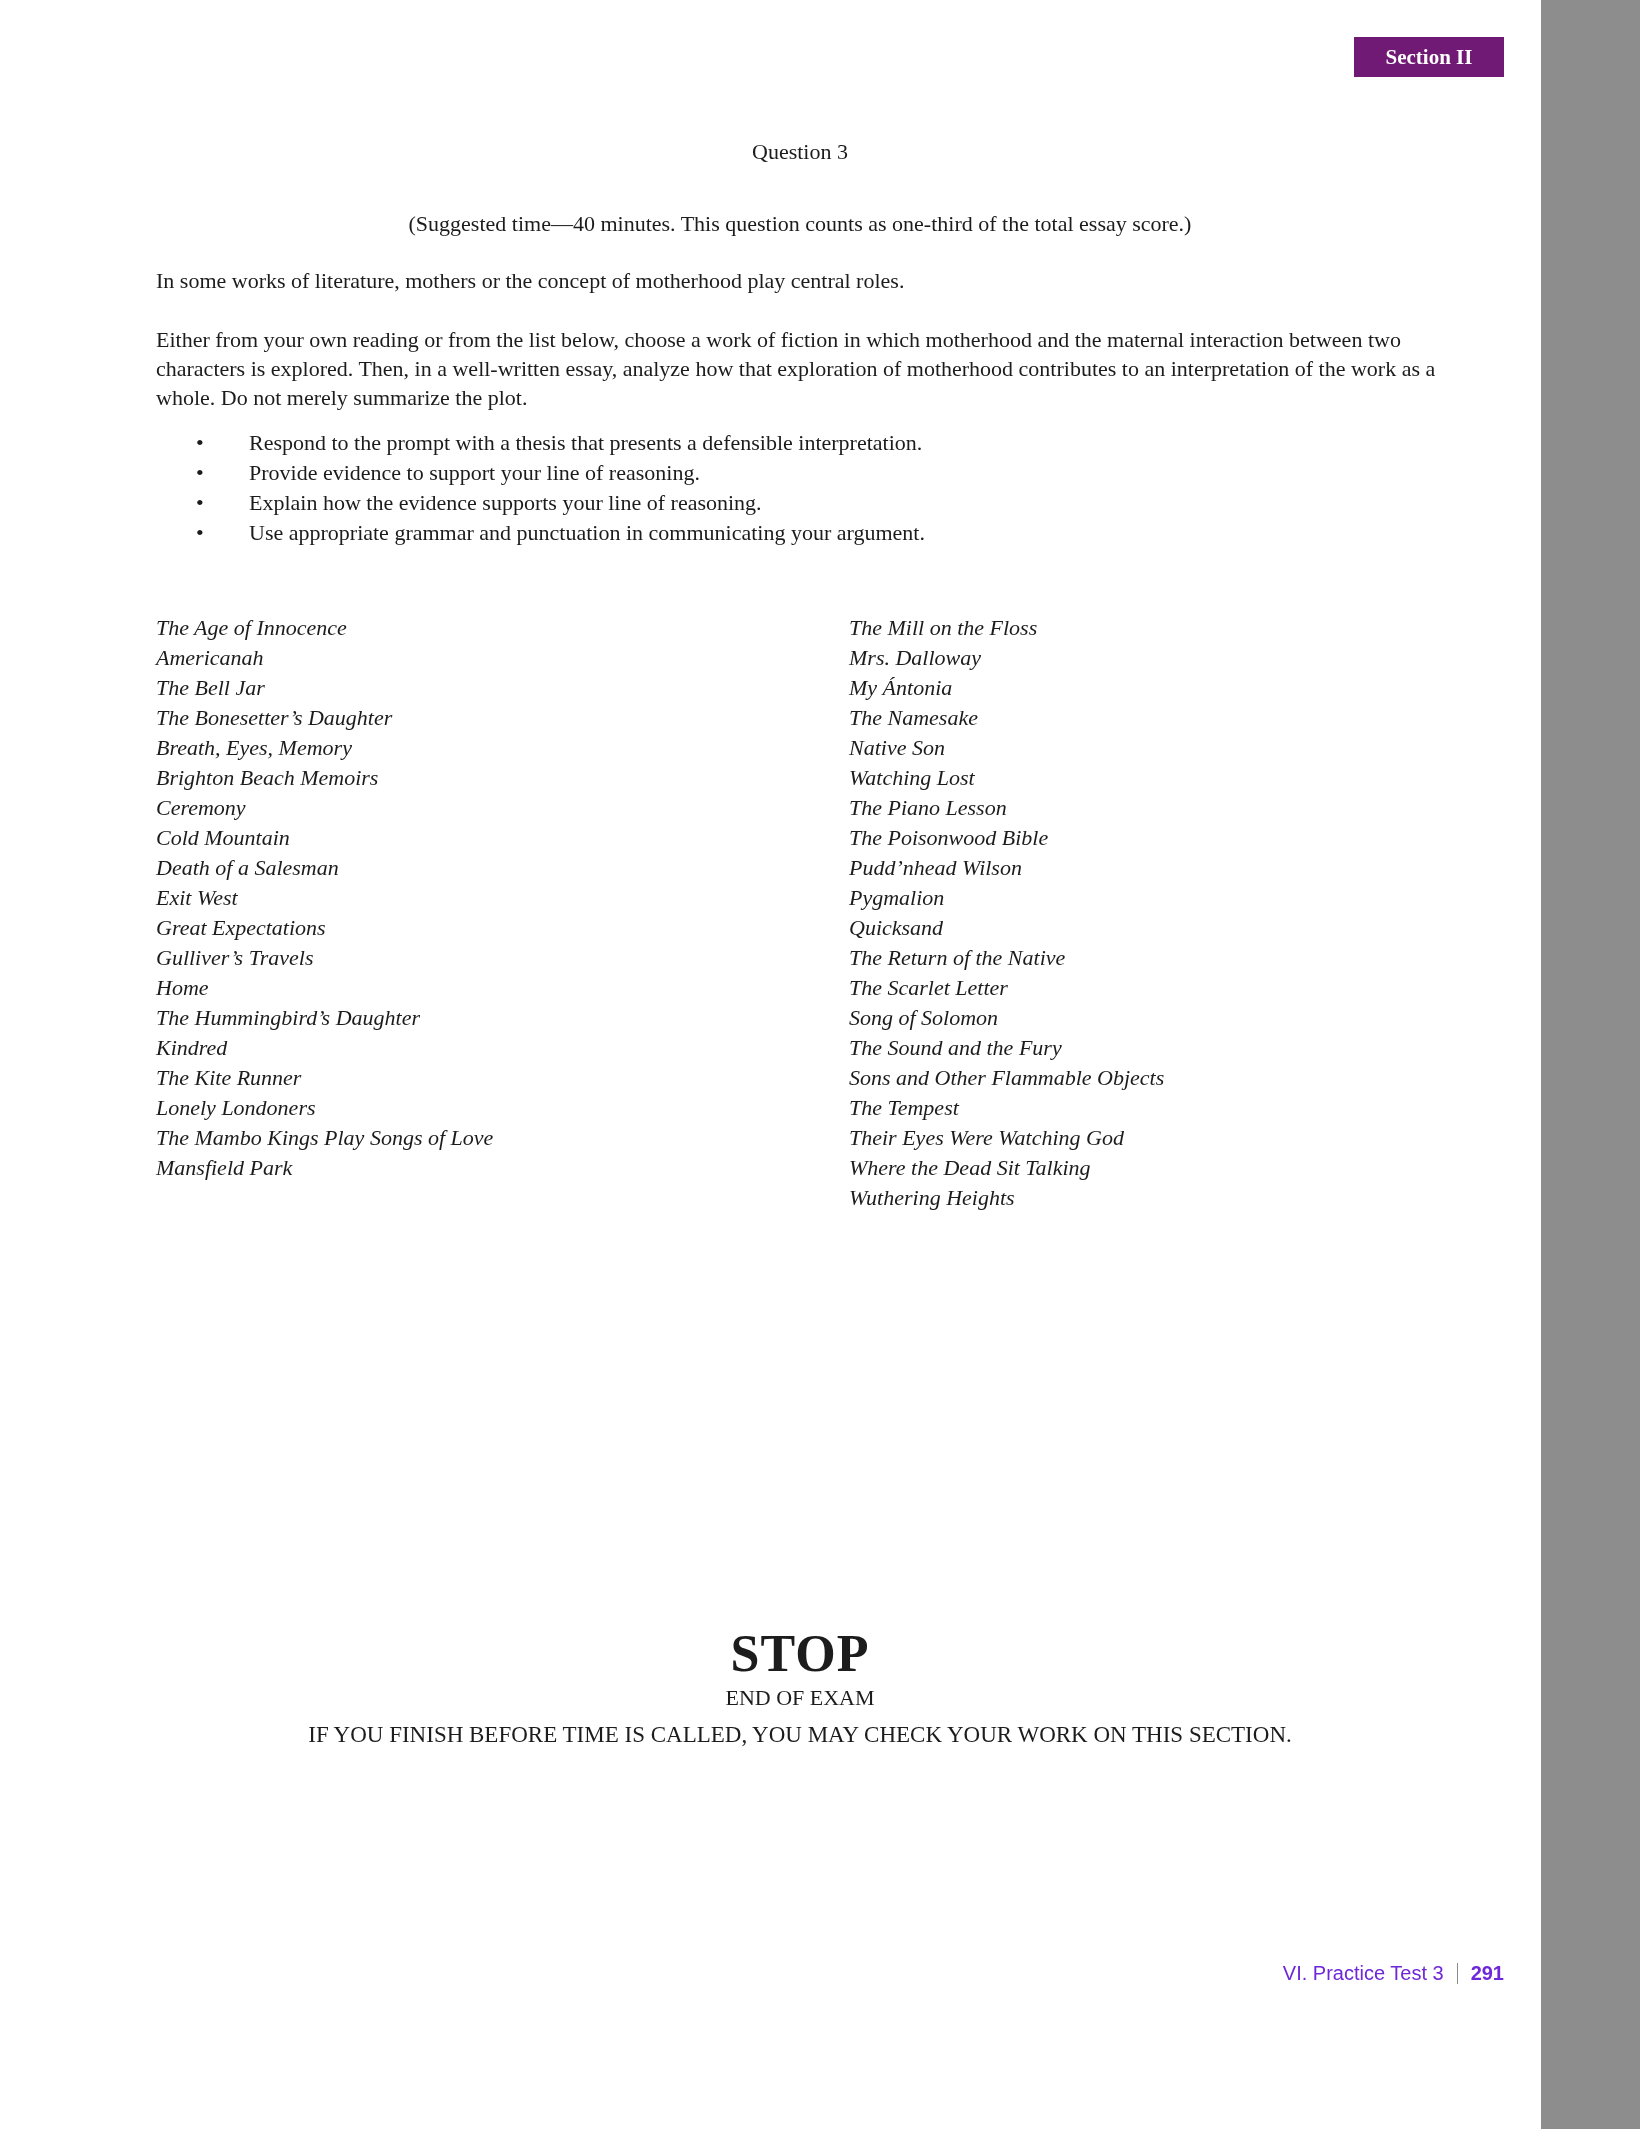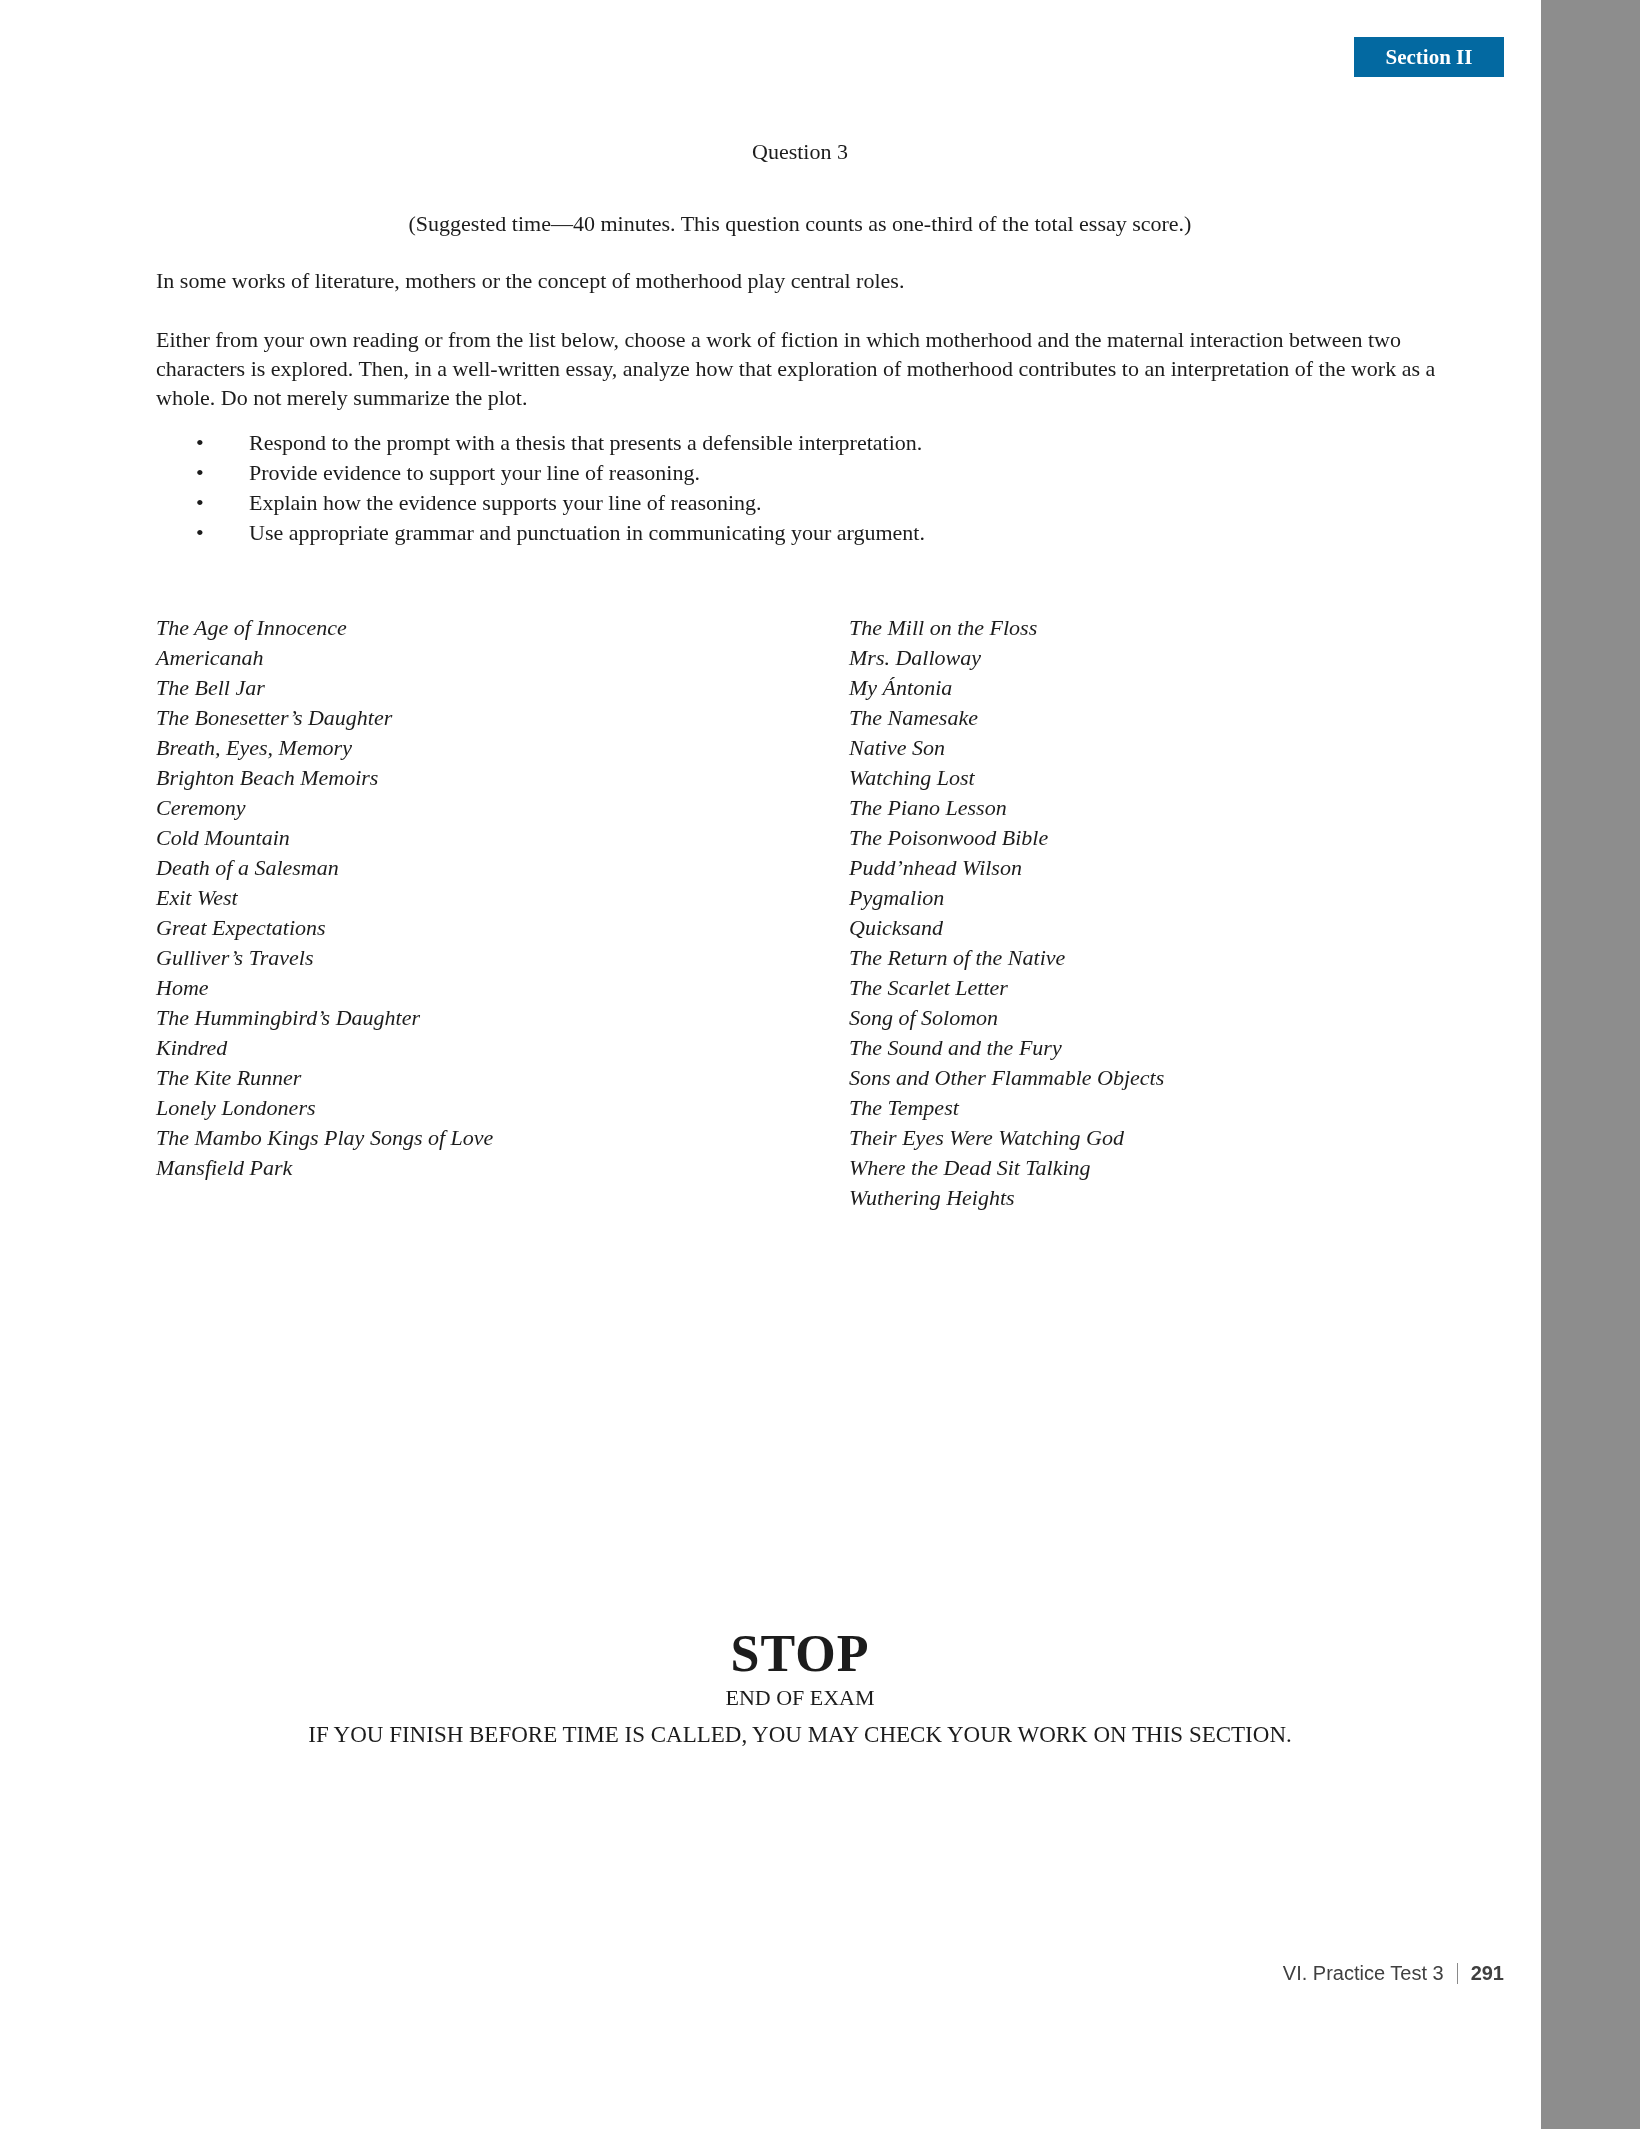--- a/index.html
+++ b/index.html
@@ -15,21 +15,21 @@
   .gray-strip {
     position: absolute;
     top: 0; right: 0;
     width: 99px; height: 2129px;
     background: #8d8d8d;
   }
   .section-badge {
     position: absolute;
     top: 37px; left: 1354px;
     width: 150px; height: 40px;
-    background: #0369a1;
+    background: #701a75;
     color: #ffffff;
     display: flex; align-items: center; justify-content: center;
     font-weight: bold;
     font-size: 21px;
   }
   .content {
     position: absolute;
     left: 156px; top: 0;
     width: 1288px;
     padding-top: 138px;
@@ -92,21 +92,21 @@
   }
   .footer {
     position: absolute;
     top: 1962px;
     right: 136px;
     display: flex;
     align-items: center;
     gap: 13px;
     font-family: "Liberation Sans", sans-serif;
     font-size: 20px;
-    color: #404040;
+    color: #6d28d9;
   }
   .footer-sep {
     width: 1px;
     height: 21px;
     background: #8a8a8a;
   }
   .footer-page { font-weight: bold; }
 </style>
 </head>
 <body>

